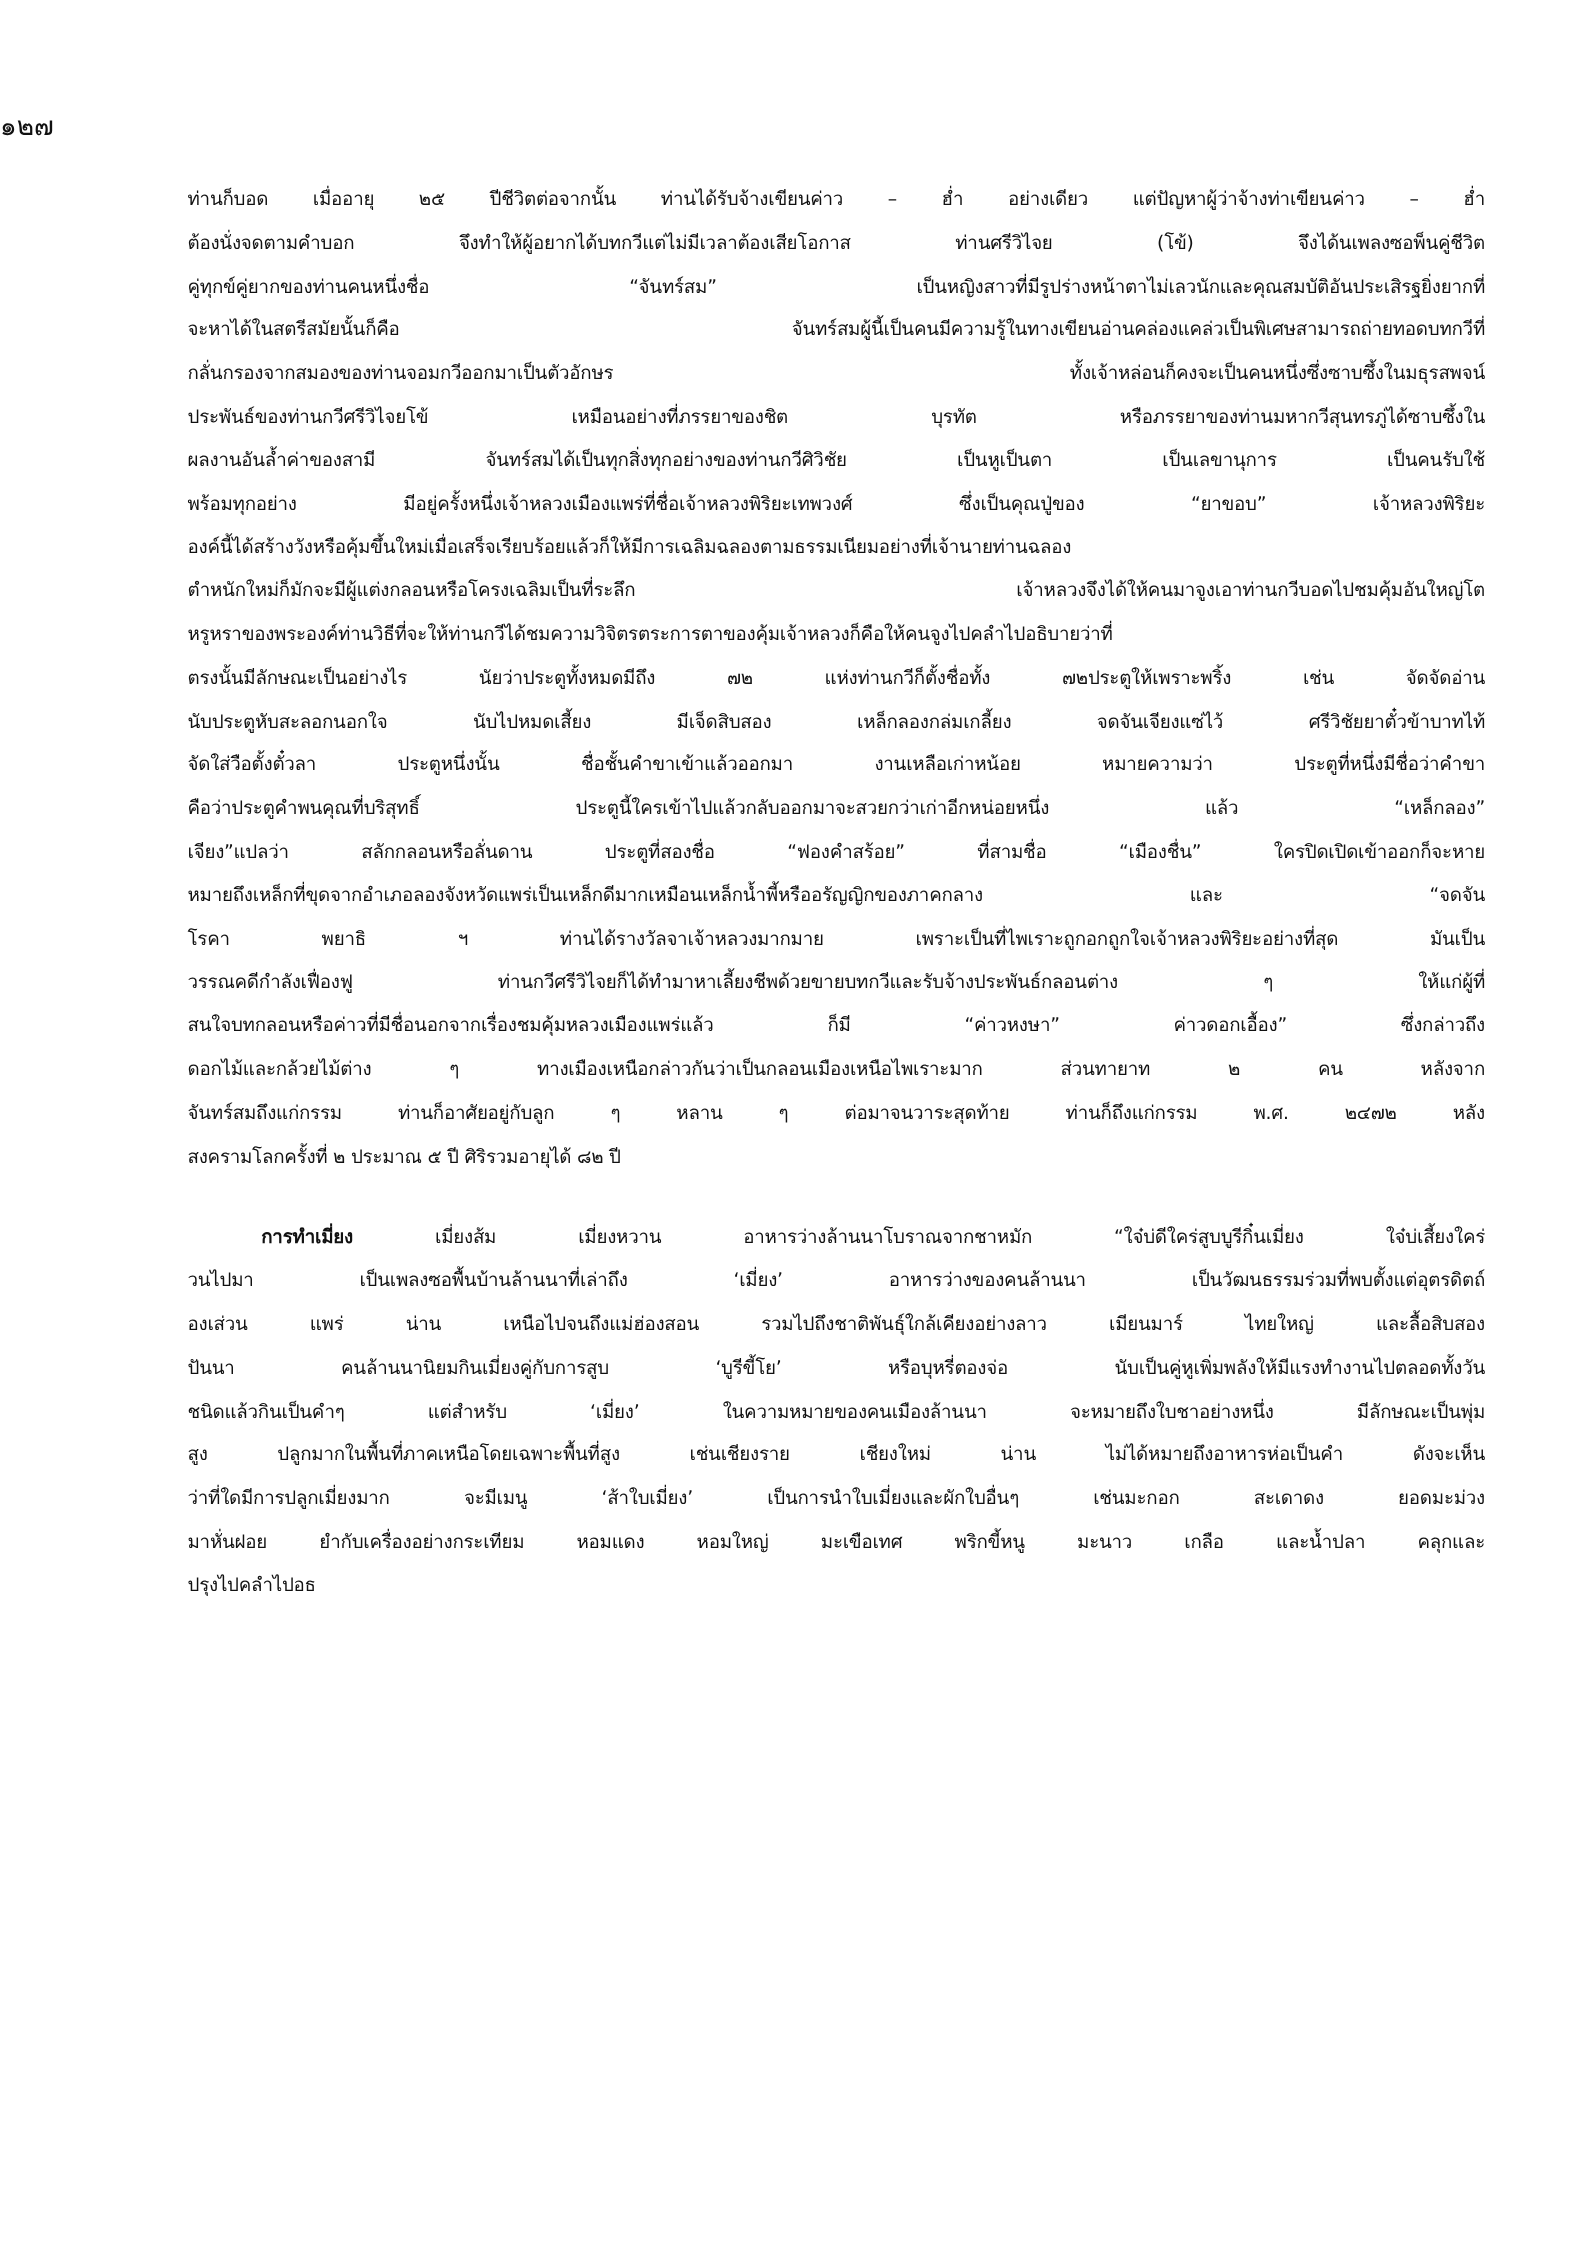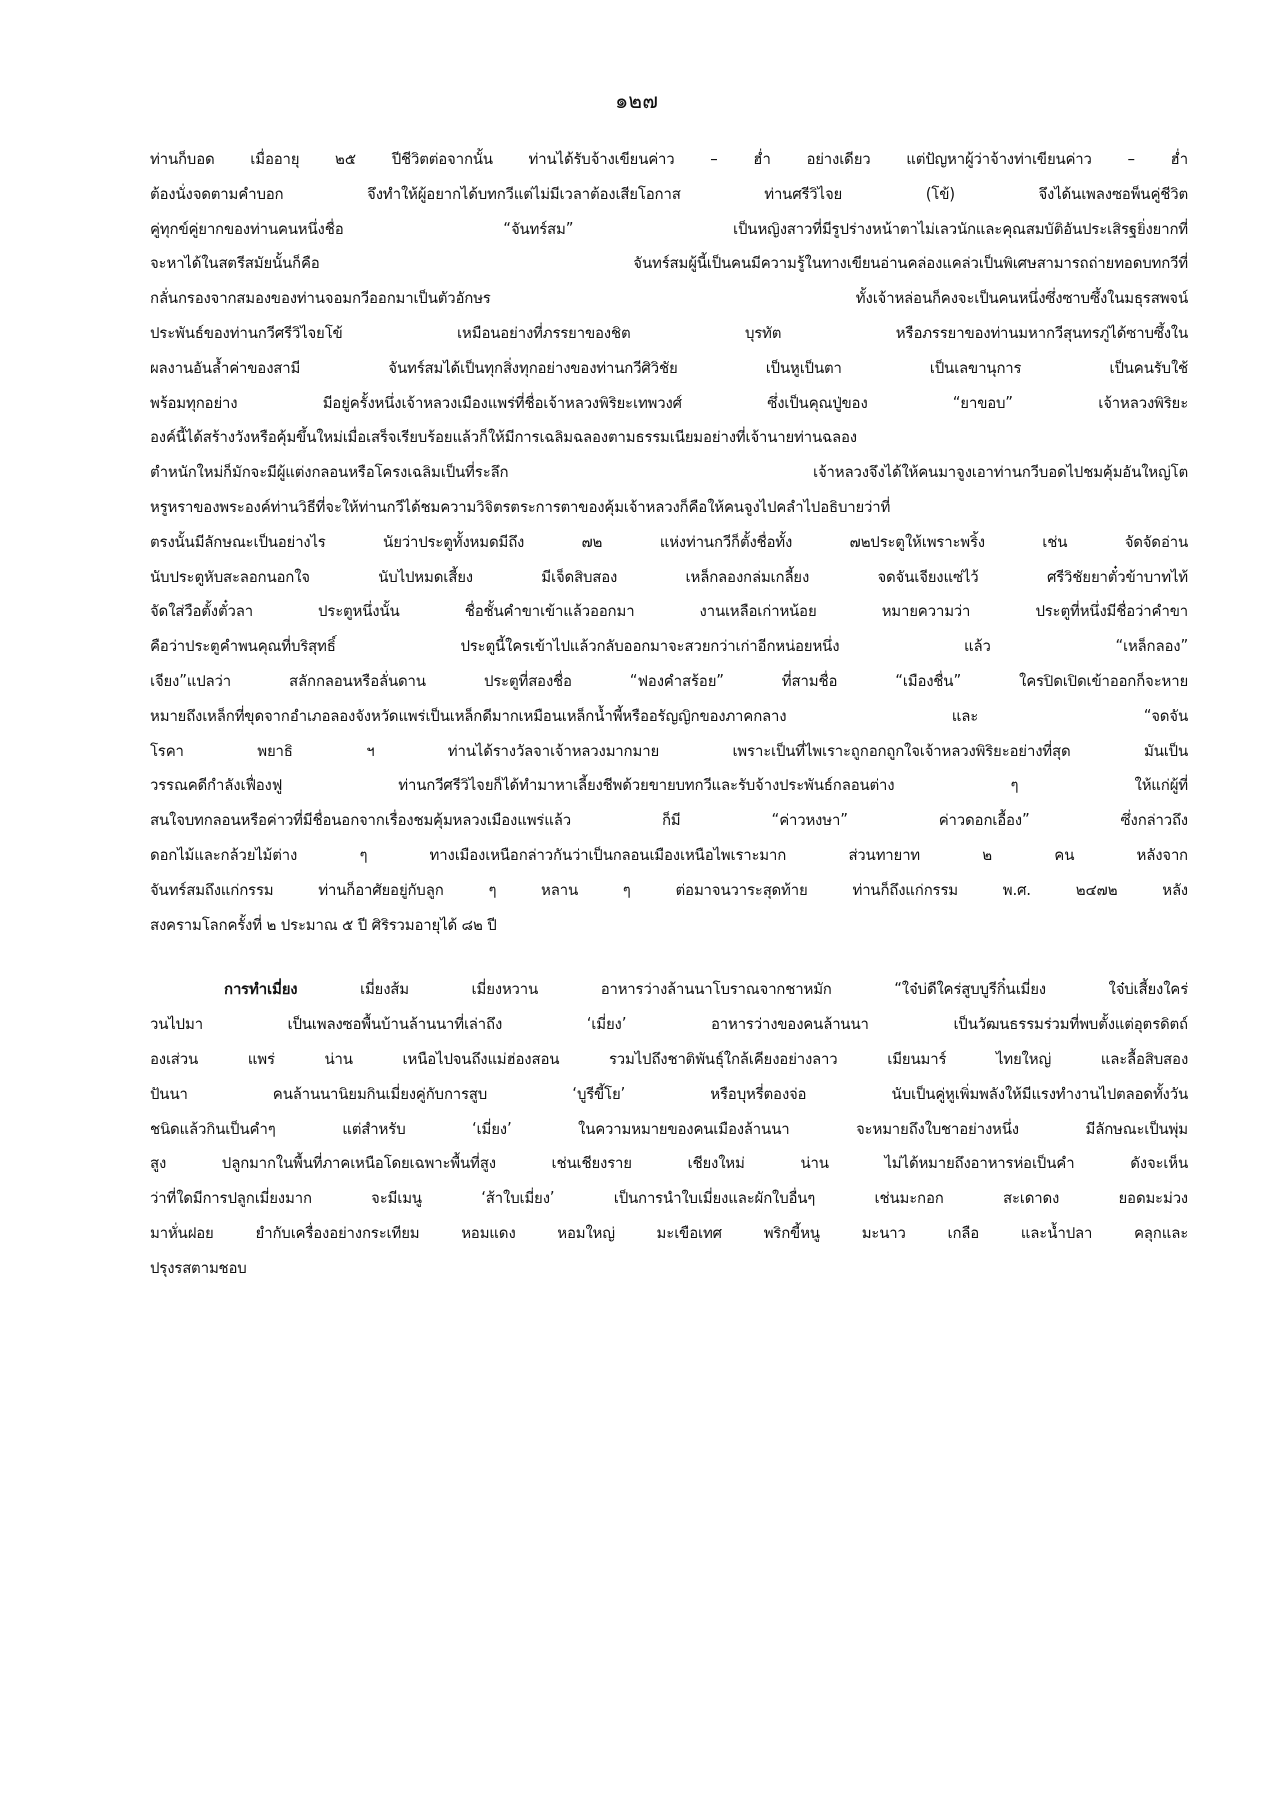--- a/index.html
+++ b/index.html
@@ -13,21 +13,20 @@
     position: relative;
     overflow: hidden;
     font-family: "DejaVu Sans", "Liberation Sans", sans-serif;
     color: #111111;
   }
   .page-number {
     position: absolute;
     top: 86px;
     left: 0;
     width: 1273px;
-    text-align: center;
     font-size: 21px;
     line-height: 30px;
   }
   .content {
     position: absolute;
     left: 150px;
     top: 142px;
     width: 1038px;
   }
   .line {
@@ -45,21 +44,20 @@
   }
   .para-gap {
     height: 30px;
   }
   .indent {
     display: inline-block;
     width: 59px;
   }
   .bold-heading {
     font-weight: bold;
-    margin-left: 15px;
   }
 </style>
 </head>
 <body>
 
 <div class="page-number">๑๒๗</div>
 
 <div class="content">
 
   <div>
@@ -92,16 +90,16 @@
 
   <div>
     <span class="line"><span class="indent"></span><span class="bold-heading">การทำเมี่ยง</span><span> เมี่ยงส้ม เมี่ยงหวาน อาหารว่างล้านนาโบราณจากชาหมัก “ใจ๋บ่ดีใคร่สูบบูรีกิ๋นเมี่ยง ใจ๋บ่เสี้ยงใคร่</span></span>
     <span class="line">วนไปมา เป็นเพลงซอพื้นบ้านล้านนาที่เล่าถึง ‘เมี่ยง’ อาหารว่างของคนล้านนา เป็นวัฒนธรรมร่วมที่พบตั้งแต่อุตรดิตถ์</span>
     <span class="line">องเส่วน แพร่ น่าน เหนือไปจนถึงแม่ฮ่องสอน รวมไปถึงชาติพันธุ์ใกล้เคียงอย่างลาว เมียนมาร์ ไทยใหญ่ และลื้อสิบสอง</span>
     <span class="line">ปันนา คนล้านนานิยมกินเมี่ยงคู่กับการสูบ ‘บูรีขี้โย’ หรือบุหรี่ตองจ่อ นับเป็นคู่หูเพิ่มพลังให้มีแรงทำงานไปตลอดทั้งวัน</span>
     <span class="line">ชนิดแล้วกินเป็นคำๆ แต่สำหรับ ‘เมี่ยง’ ในความหมายของคนเมืองล้านนา จะหมายถึงใบชาอย่างหนึ่ง มีลักษณะเป็นพุ่ม</span>
     <span class="line">สูง ปลูกมากในพื้นที่ภาคเหนือโดยเฉพาะพื้นที่สูง เช่นเชียงราย เชียงใหม่ น่าน ไม่ได้หมายถึงอาหารห่อเป็นคำ ดังจะเห็น</span>
     <span class="line">ว่าที่ใดมีการปลูกเมี่ยงมาก จะมีเมนู ‘ส้าใบเมี่ยง’ เป็นการนำใบเมี่ยงและผักใบอื่นๆ เช่นมะกอก สะเดาดง ยอดมะม่วง</span>
     <span class="line">มาหั่นฝอย ยำกับเครื่องอย่างกระเทียม หอมแดง หอมใหญ่ มะเขือเทศ พริกขี้หนู มะนาว เกลือ และน้ำปลา คลุกและ</span>
-    <span class="line last">ปรุงรสตามชอบ</span>
+    <span class="line last">ปรุงไปคลำไปอธ</span>
   </div>
 
 </div>
 
 </body></html>

